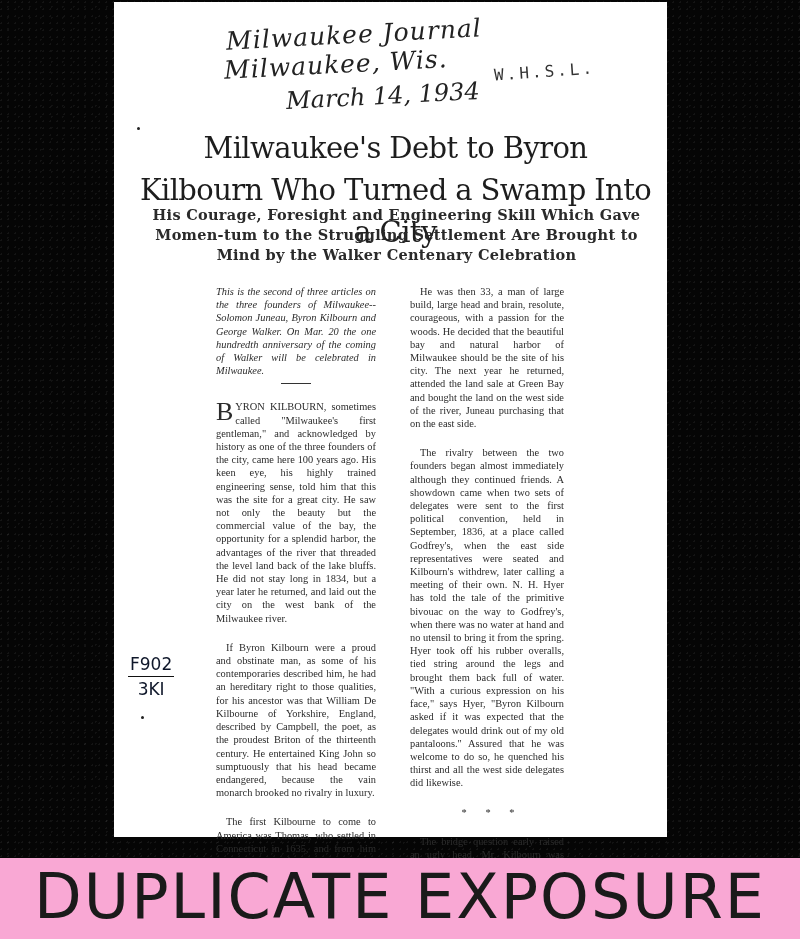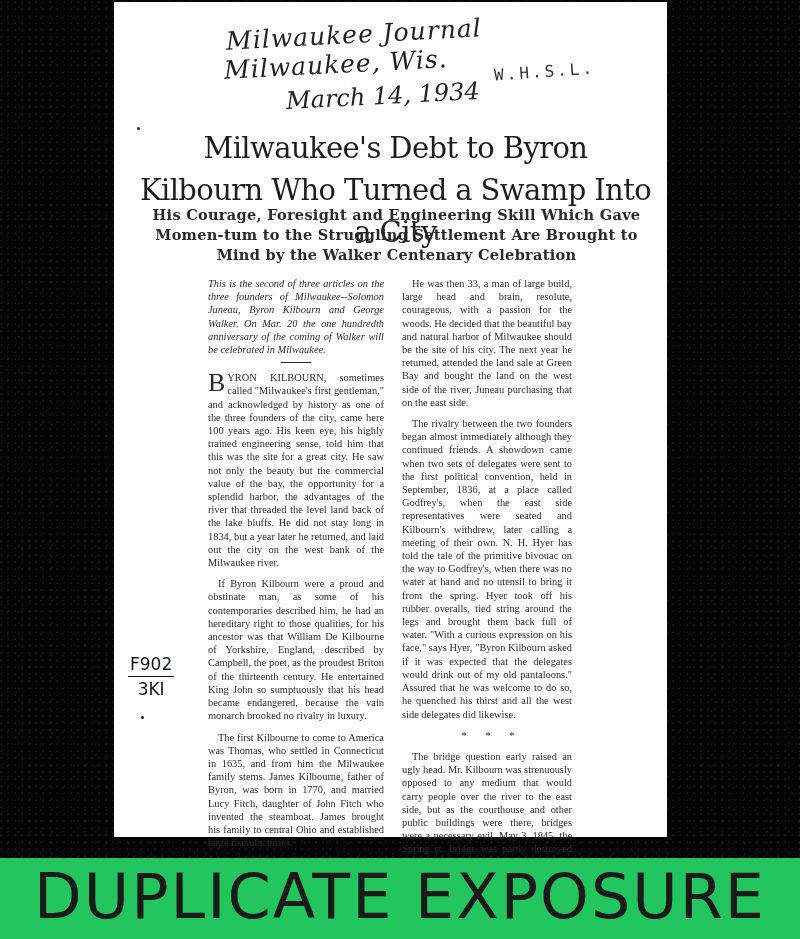--- a/index.html
+++ b/index.html
@@ -40,39 +40,39 @@
     position: absolute; left: 30px; top: 203px; width: 505px; text-align: center;
     font-family: "DejaVu Serif", serif; color: #2a2a2a;
     font-size: 14.5px; line-height: 20px; margin: 0; letter-spacing: 0.3px;
   }
   .col {
     position: absolute; top: 267px; font-family: "Liberation Serif", serif;
     font-size: 10.4px; line-height: 13.2px; color: #2b2b2b; text-align: justify;
   }
   .col.left { left: 86px; width: 192px; }
   .col.right { left: 280px; width: 186px; }
-  .col p { margin: 8px; text-indent: 10px; }
+  .col p { margin: 16px; text-indent: 10px; }
   .col p.noindent { text-indent: 0; }
   .editor-note {
     font-style: italic; text-indent: 0 !important; padding-left: 0; margin-bottom: 6px !important;
   }
   .rule { width: 30px; height: 1px; background: #333; margin: 6px auto 8px auto; }
   .dropcap {
     float: left; font-size: 26px; line-height: 22px; margin: 1px 2px 0 0;
     font-family: "Liberation Serif", serif;
   }
   .stars { text-align: center; letter-spacing: 8px; margin: 1px 0 3px 0; text-indent: 0; }
   .catalog {
     position: absolute; left: 14px; top: 650px; font-family: "DejaVu Sans", sans-serif;
     font-size: 17px; color: #0f172a; line-height: 24px; text-align: center;
   }
   .catalog .top { border-bottom: 1.5px solid #111; padding: 0 2px; }
   .mark { position: absolute; width: 3px; height: 3px; background: #222; border-radius: 50%; }
   .banner {
-    position: absolute; left: 0; top: 858px; width: 800px; height: 81px; background: #22c55e;
+    position: absolute; left: 0; top: 858px; width: 800px; height: 81px; background: #f9a8d4;
     text-align: center; font-family: "DejaVu Sans", sans-serif; font-weight: normal;
     font-size: 62px; line-height: 78px; color: #1a1a1a; letter-spacing: 2px; white-space: nowrap;
   }
 </style>
 </head>
 <body>
 
 <div class="film"></div>
 
 <div class="paper">

